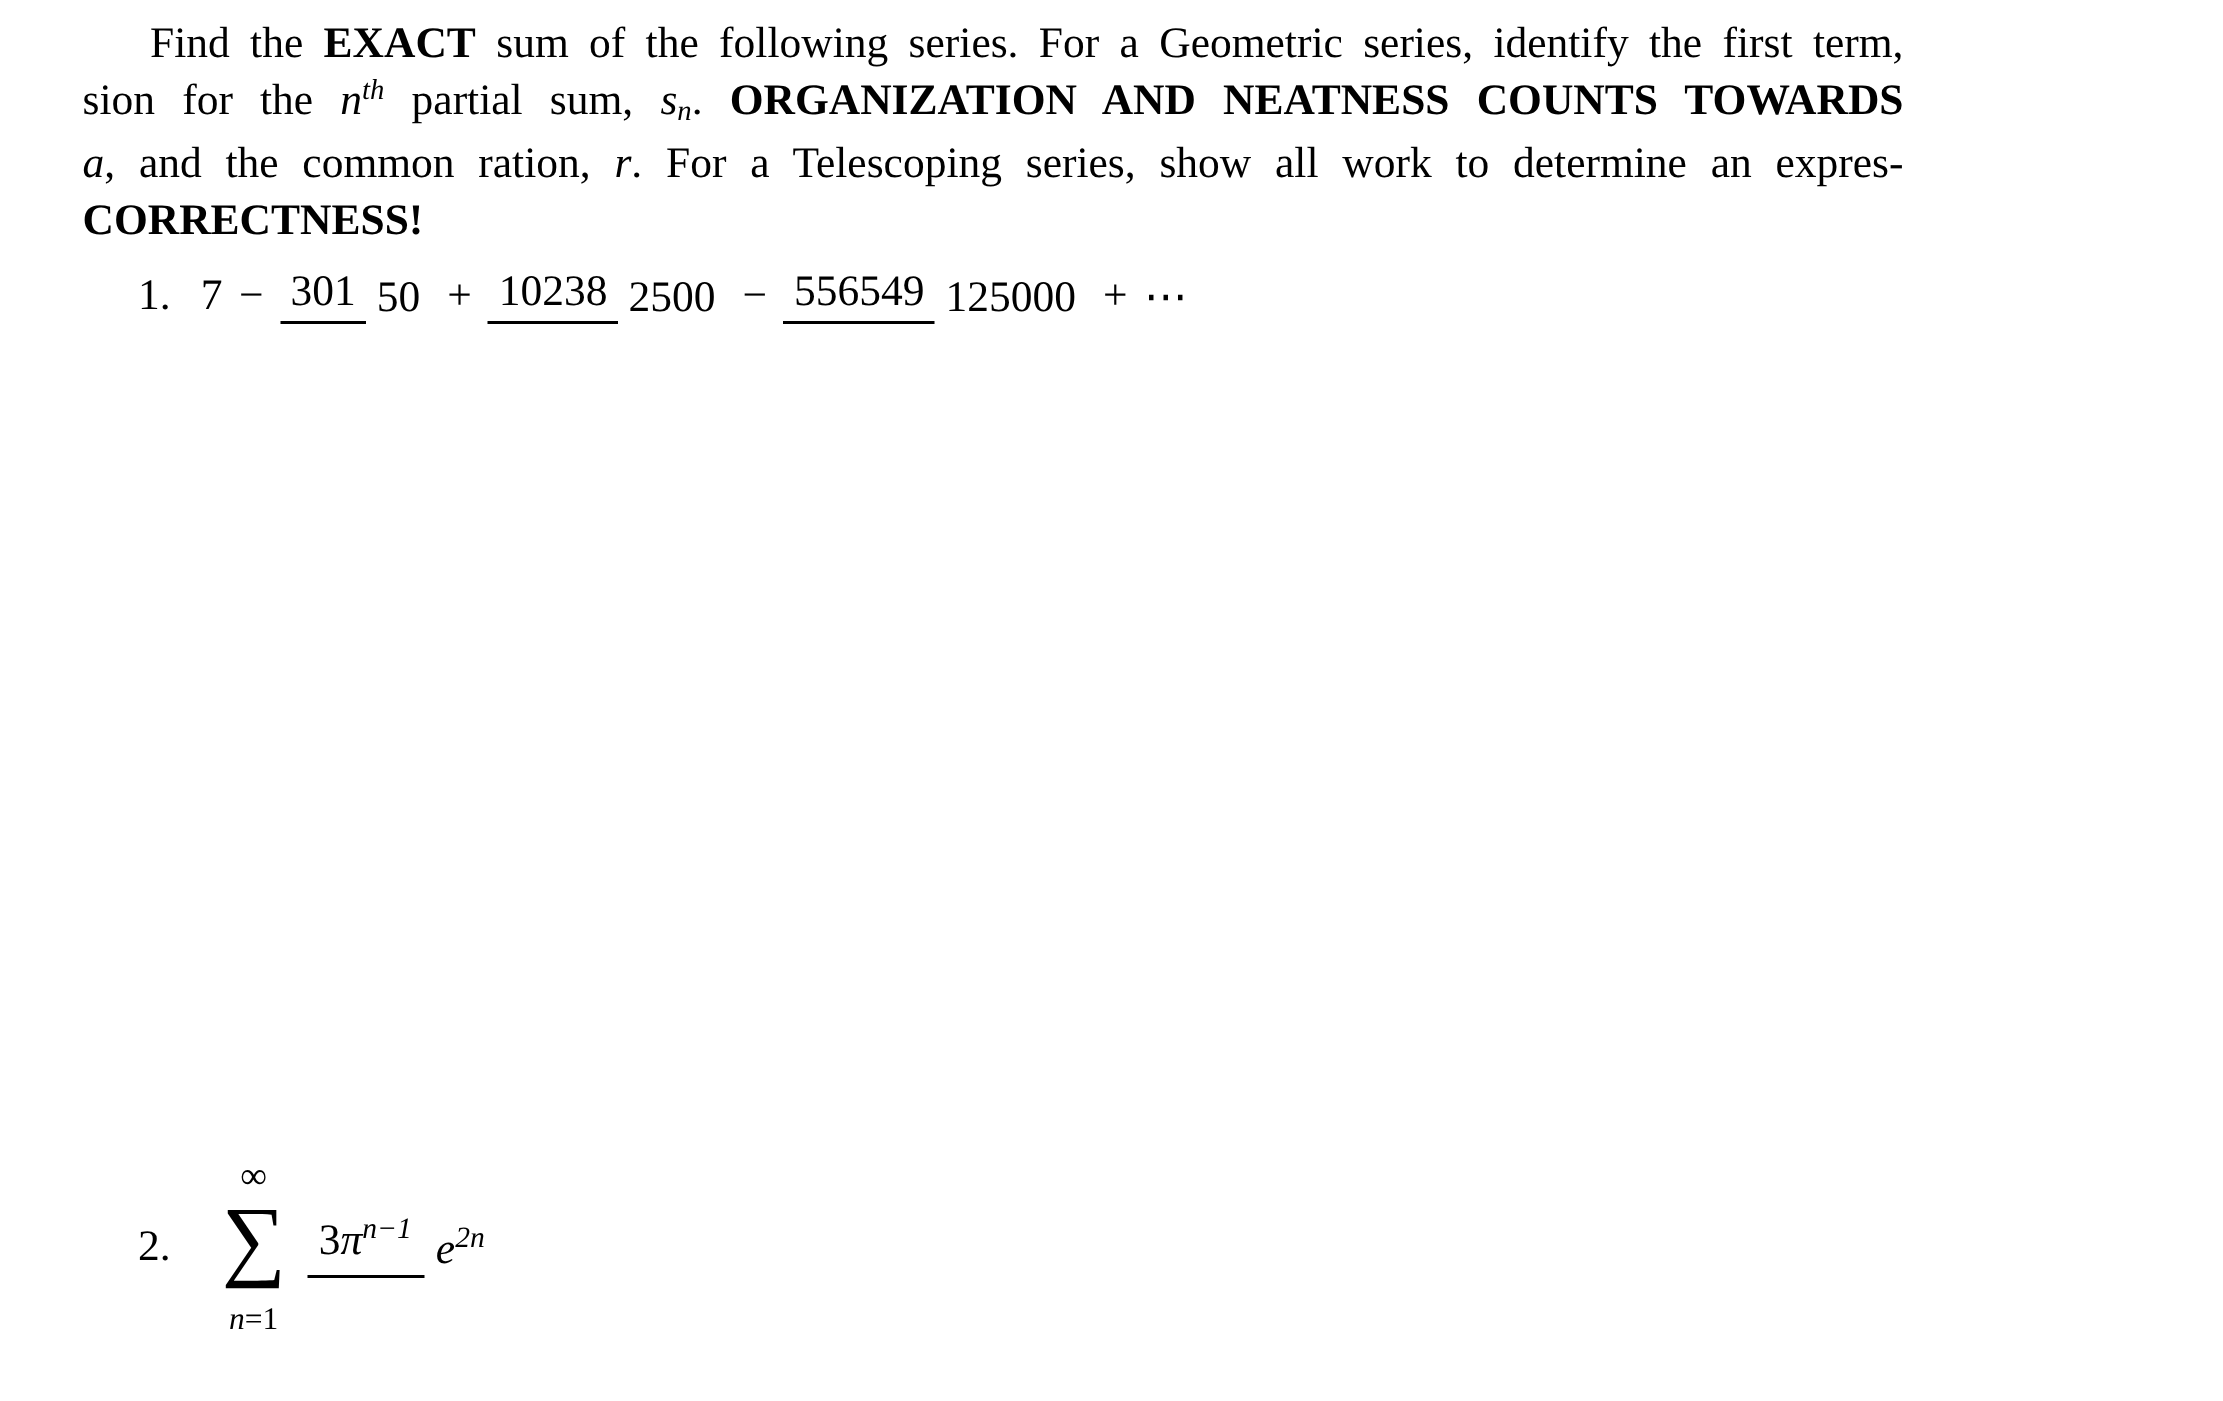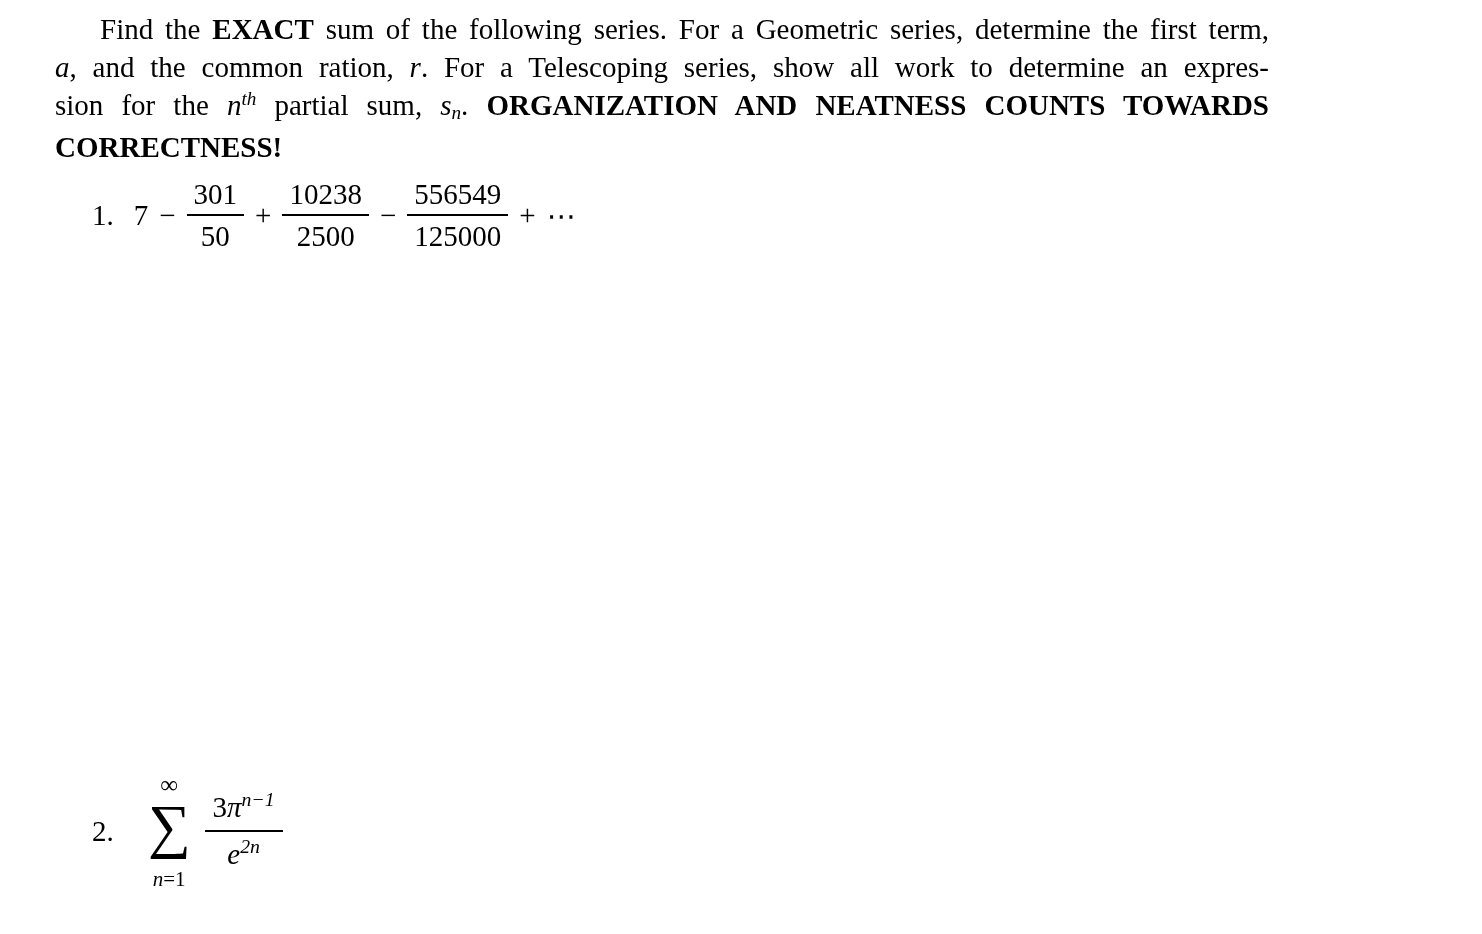--- a/index.html
+++ b/index.html
@@ -67,21 +67,21 @@
   }
   .prob1 { left: 92px; top: 178px; }
   .prob2 { left: 92px; top: 772px; }
 
   .pnum { margin-right: 20px; }
   .term { margin-right: 0; }
   .op   { margin: 0 11px; }
 
   .frac {
     display: inline-flex;
-    flex-direction: column;
+    flex-direction: row;
     align-items: stretch;
     text-align: center;
     vertical-align: middle;
   }
   .frac .num {
     padding: 0 7px 3px 7px;
     border-bottom: 2px solid #000000;
   }
   .frac .den {
     padding: 4px 7px 0 7px;
@@ -127,23 +127,23 @@
   }
   .p2frac .num { padding: 0 8px 6px 8px; }
   .p2frac .den { padding: 6px 8px 0 8px; }
 </style>
 </head>
 <body>
 
 <div class="page">
 
   <div class="intro">
-    <div class="line just indent"><span class="seg-n">Find the </span><span class="seg-b">EXACT</span><span class="seg-n"> sum of the following series. For a Geometric series, determine the first term,</span></div>
+    <div class="line just indent"><span class="seg-n">Find the </span><span class="seg-b">EXACT</span><span class="seg-n"> sum of the following series. For a Geometric series, identify the first term,</span></div>
+    <div class="line just"><span class="seg-n">sion for the </span><span class="seg-i">n</span><span class="seg-sup-i">th</span><span class="seg-n"> partial sum, </span><span class="seg-i">s</span><span class="seg-sub-i">n</span><span class="seg-n">.  </span><span class="seg-b">ORGANIZATION AND NEATNESS COUNTS TOWARDS</span></div>
     <div class="line just"><span class="seg-i">a</span><span class="seg-n">, and the common ration, </span><span class="seg-i">r</span><span class="seg-n">.  For a Telescoping series, show all work to determine an expres-</span></div>
-    <div class="line just"><span class="seg-n">sion for the </span><span class="seg-i">n</span><span class="seg-sup-i">th</span><span class="seg-n"> partial sum, </span><span class="seg-i">s</span><span class="seg-sub-i">n</span><span class="seg-n">.  </span><span class="seg-b">ORGANIZATION AND NEATNESS COUNTS TOWARDS</span></div>
     <div class="line"><span class="seg-b">CORRECTNESS!</span></div>
   </div>
 
   <div class="prob prob1">
     <span class="pnum">1.</span>
     <span class="term">7</span>
     <span class="op">−</span>
     <span class="frac">
       <span class="num">301</span>
       <span class="den">50</span>

